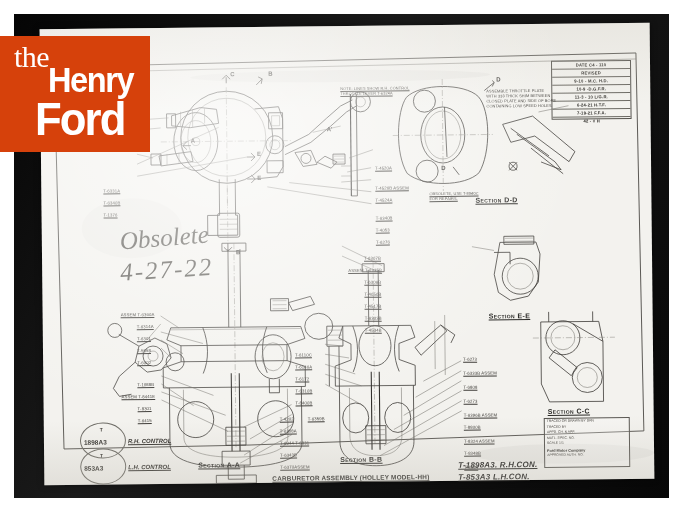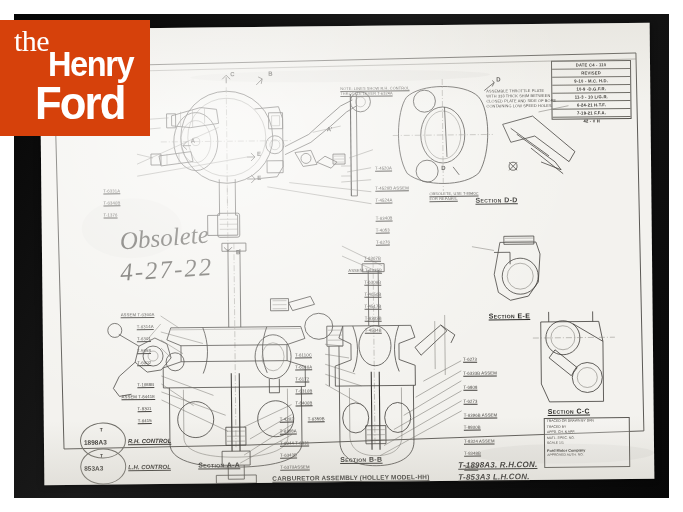--- a/index.html
+++ b/index.html
@@ -19,21 +19,21 @@
       background:radial-gradient(ellipse at 30% 25%,rgba(255,255,255,.65) 0%,rgba(236,234,228,0) 60%),
                  linear-gradient(180deg,rgba(210,206,196,.30),rgba(255,255,255,0) 18%),
                  linear-gradient(0deg,rgba(190,186,176,.32),rgba(255,255,255,0) 14%);
       pointer-events:none;}
 
   
   .drawing{position:absolute;left:0;top:0;width:610px;height:456px;}
   .drawing svg{display:block;width:610px;height:456px;}
 
   
-  .logo{position:absolute;left:0;top:20px;width:150px;height:116px;background:#d6410b;overflow:hidden;}
+  .logo{position:absolute;left:0;top:36px;width:150px;height:116px;background:#d6410b;overflow:hidden;}
   .logo .the{position:absolute;left:14px;top:6px;color:#fff;font-family:"Liberation Serif",serif;
              font-size:30px;line-height:30px;letter-spacing:-.5px;}
   .logo .henry{position:absolute;left:48px;top:26px;color:#fff;font-family:"Liberation Sans",sans-serif;
              font-weight:bold;font-size:35px;line-height:35px;letter-spacing:-1.5px;
              transform:scaleX(.93);transform-origin:left top;}
   .logo .ford{position:absolute;left:35px;top:60px;color:#fff;font-family:"Liberation Sans",sans-serif;
              font-weight:bold;font-size:46px;line-height:46px;letter-spacing:-2px;
              transform:scaleX(.95);transform-origin:left top;}
 
   

